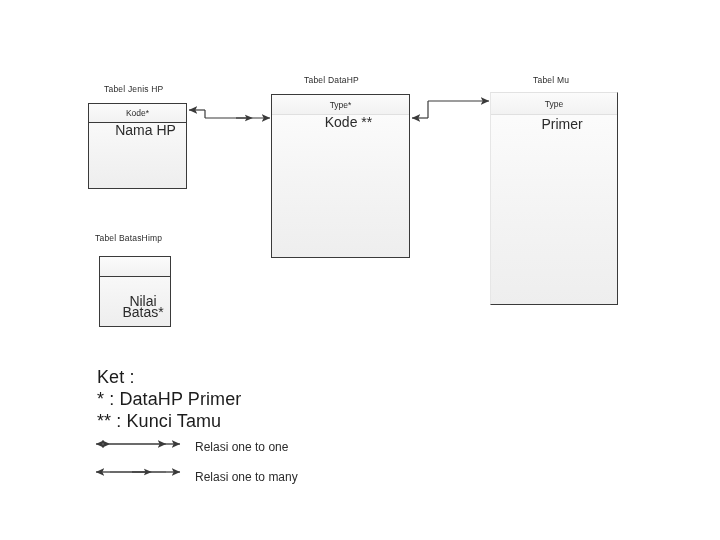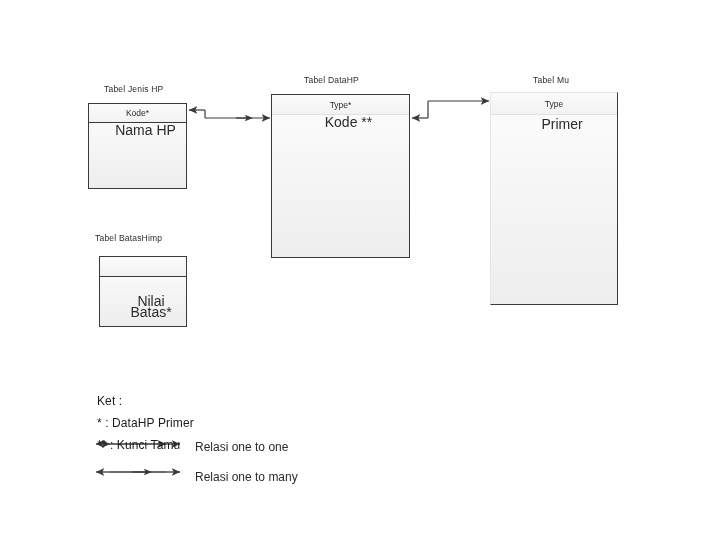--- a/index.html
+++ b/index.html
@@ -64,25 +64,24 @@
     display: block;
     text-align: center;
     font-size: 14px;
     color: #2b2b2b;
     line-height: 11px;
   }
 
   
   .ket {
     position: absolute;
-    font-size: 12px;
+    font-size: 18px;
     color: #1c1c1c;
     white-space: nowrap;
     letter-spacing: .1px;
-    margin-top: 27px;
   }
   .rel-label {
     position: absolute;
     font-size: 12px;
     color: #2b2b2b;
     white-space: nowrap;
   }
   svg { overflow: visible; }
 </style>
 </head>
@@ -142,21 +141,21 @@
 
   <div class="table-title" style="left:104px; top:84px;">Tabel Jenis HP</div>
 
   <div class="ent bordered" style="left:88px; top:103px; width:99px; height:86px;">
     <div class="ent-header line" style="height:18px;">Kode*</div>
     <div class="ent-body" style="top:21px;">Nama HP</div>
   </div>
 
   <div class="table-title" style="left:95px; top:233px;">Tabel BatasHimp</div>
 
-  <div class="ent bordered" style="left:99px; top:256px; width:88px; height:71px;">
+  <div class="ent bordered" style="left:99px; top:256px; width:72px; height:71px;">
     <div class="ent-header line" style="height:19px;"></div>
     <div class="ent-body" style="top:39px;">Nilai</div>
     <div class="ent-body" style="top:50px;">Batas*</div>
   </div>
 
   <div class="table-title" style="left:304px; top:75px;">Tabel DataHP</div>
 
   <div class="ent bordered" style="left:271px; top:94px; width:139px; height:164px;">
     <div class="ent-header softline" style="height:19px;">Type*</div>
     <div class="ent-body" style="top:22px;">Kode **</div>

